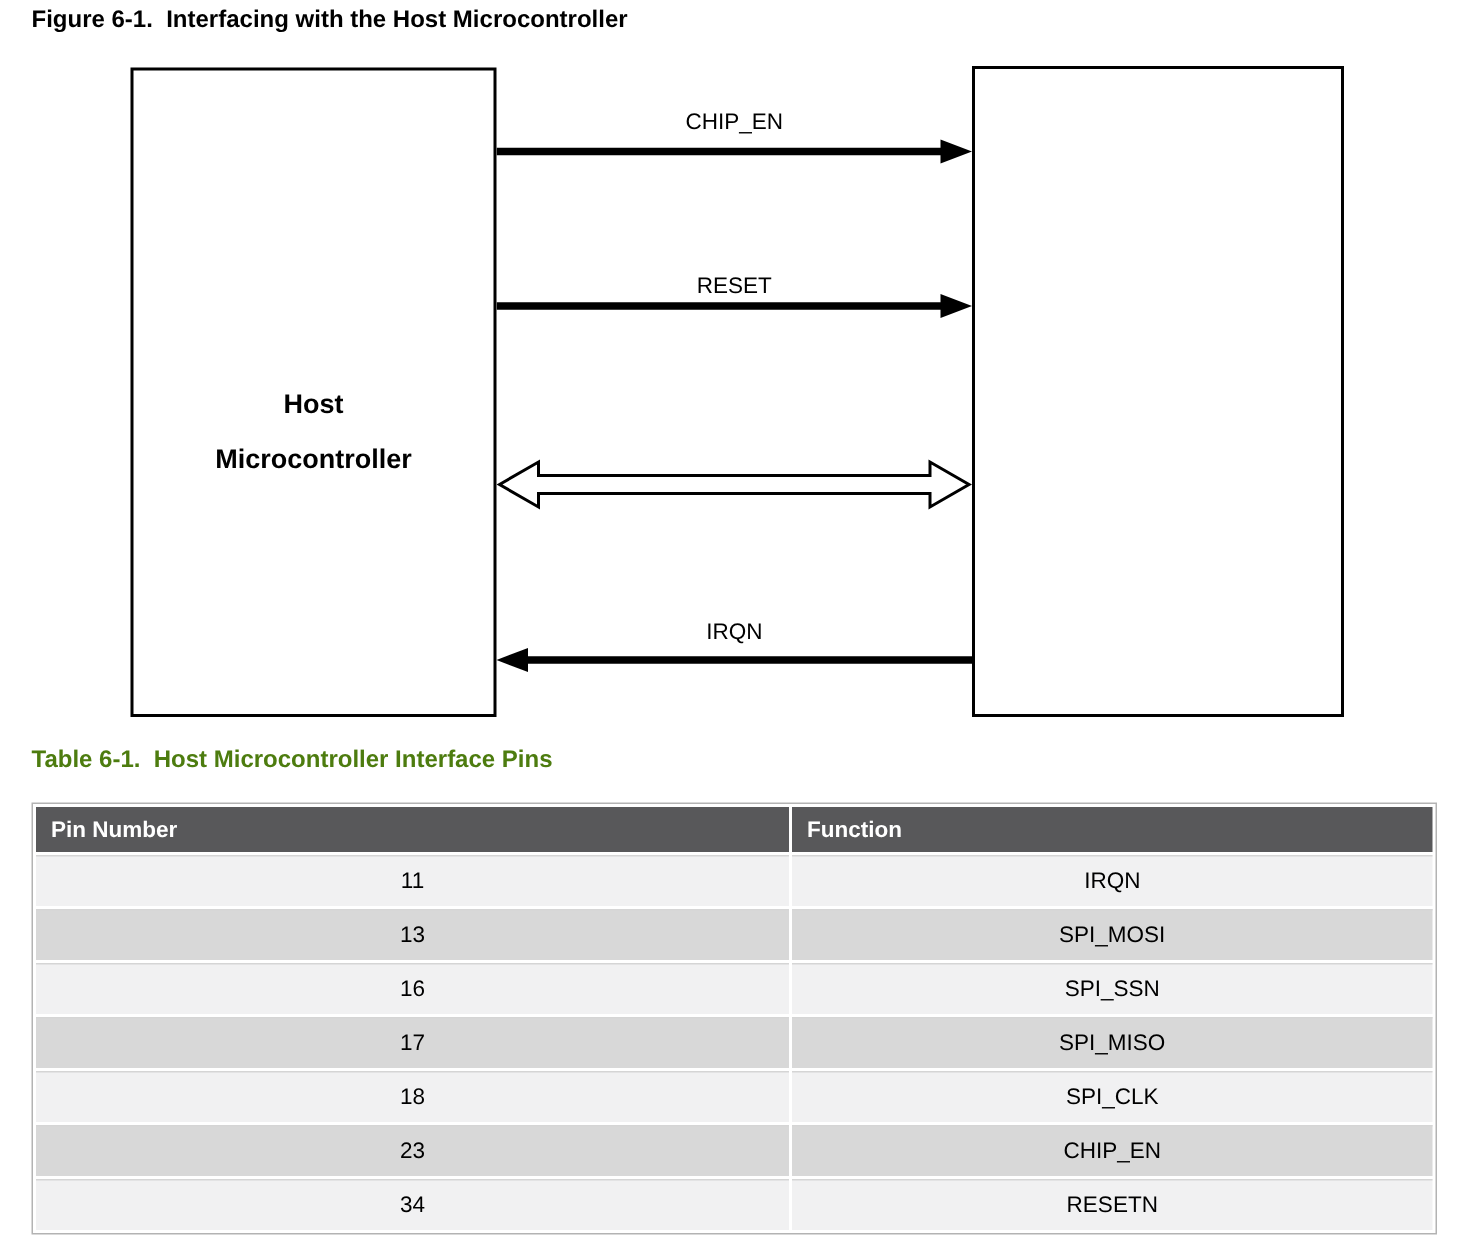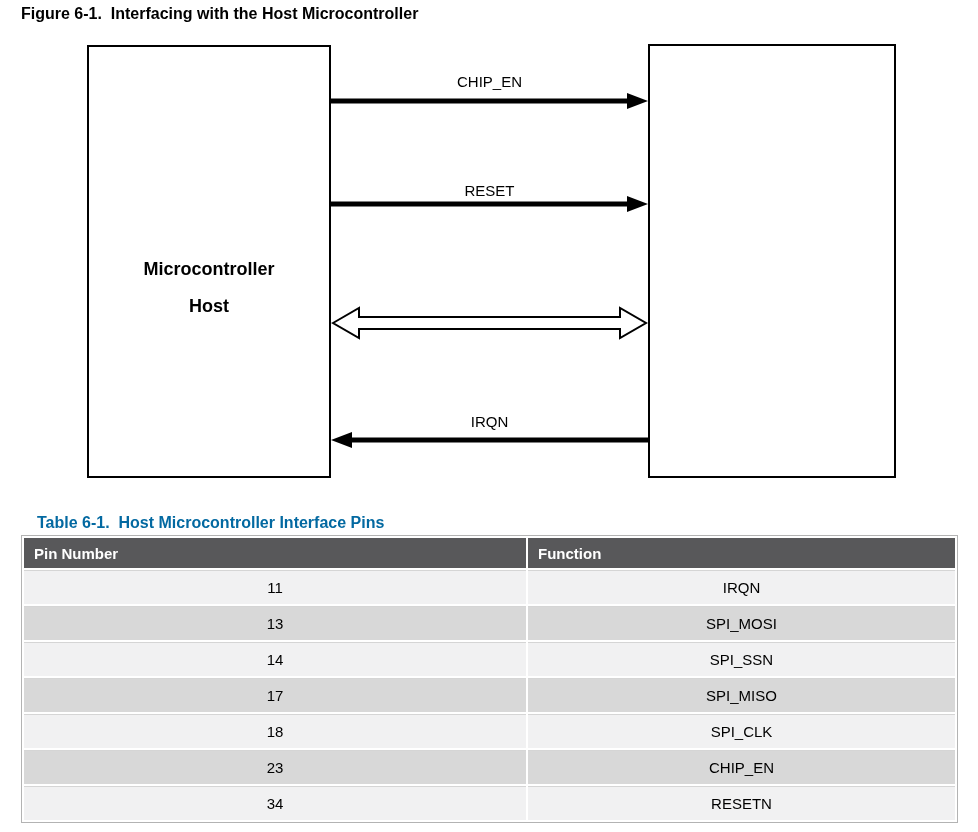--- a/index.html
+++ b/index.html
@@ -51,25 +51,25 @@
     width: 317px;
     text-align: center;
     font-size: 15px;
     color: #000;
   }
   .arrow { position: absolute; left: 331px; }
   .tbl-title {
     position: absolute;
     left: 21px;
     top: 498px;
-    margin: 16px;
+    margin: 0;
     font-size: 16px;
     font-weight: bold;
     white-space: pre;
-    color: #0369a1;
+    color: #4d7c0f;
   }
   table.pins {
     position: absolute;
     left: 21px;
     top: 535px;
     width: 937px;
     border: 1px solid #b3b3b3;
     border-collapse: separate;
     border-spacing: 2px;
     background: #ffffff;
@@ -102,22 +102,22 @@
 <body>
 
 <div class="page">
 
   <h1 class="fig-title">Figure 6-1.  Interfacing with the Host Microcontroller</h1>
 
   <div class="diagram">
 
     <div class="box box-host">
       <div class="box-label">
+        <div>Host</div>
         <div>Microcontroller</div>
-        <div>Host</div>
       </div>
     </div>
 
     <div class="box box-wifi">
       <div class="box-label">
       </div>
     </div>
 
     <span class="sig-label" style="top:73px">CHIP_EN</span>
     <svg class="arrow" style="top:92px" width="317" height="18" viewBox="0 0 317 18">
@@ -159,21 +159,21 @@
     <tbody>
       <tr>
         <td>11</td>
         <td>IRQN</td>
       </tr>
       <tr class="alt">
         <td>13</td>
         <td>SPI_MOSI</td>
       </tr>
       <tr>
-        <td>14</td>
+        <td>16</td>
         <td>SPI_SSN</td>
       </tr>
       <tr class="alt">
         <td>17</td>
         <td>SPI_MISO</td>
       </tr>
       <tr>
         <td>18</td>
         <td>SPI_CLK</td>
       </tr>

